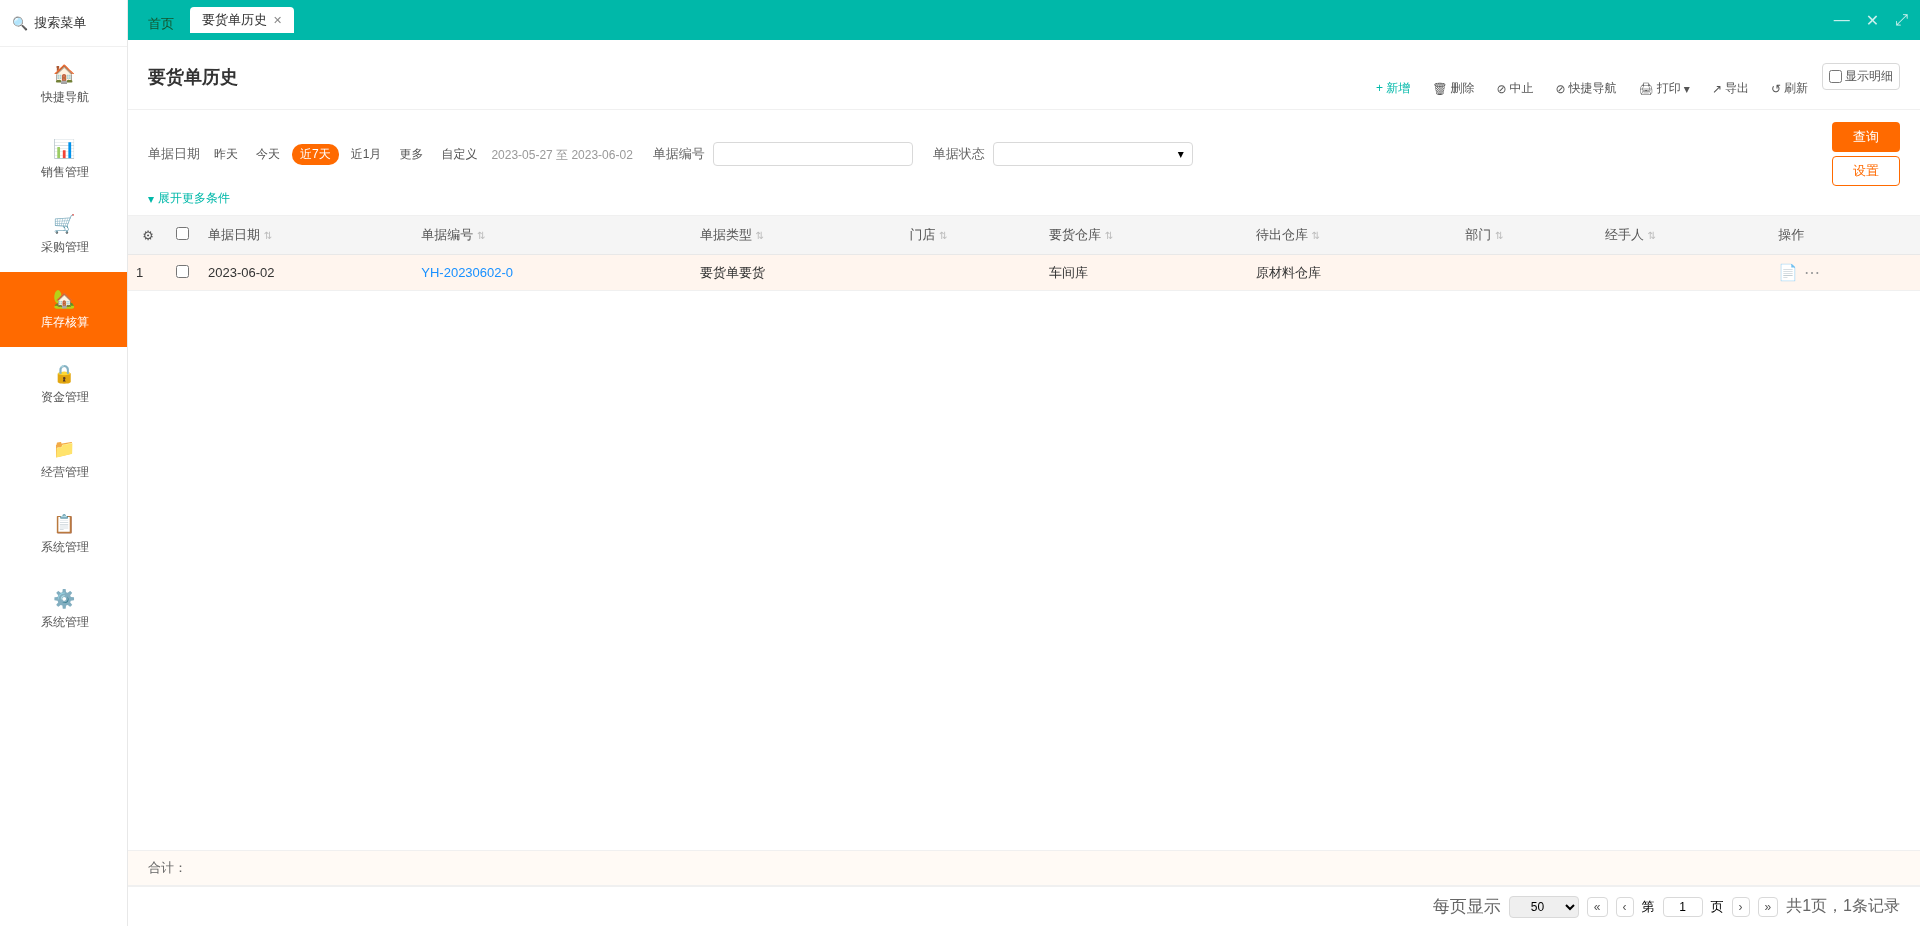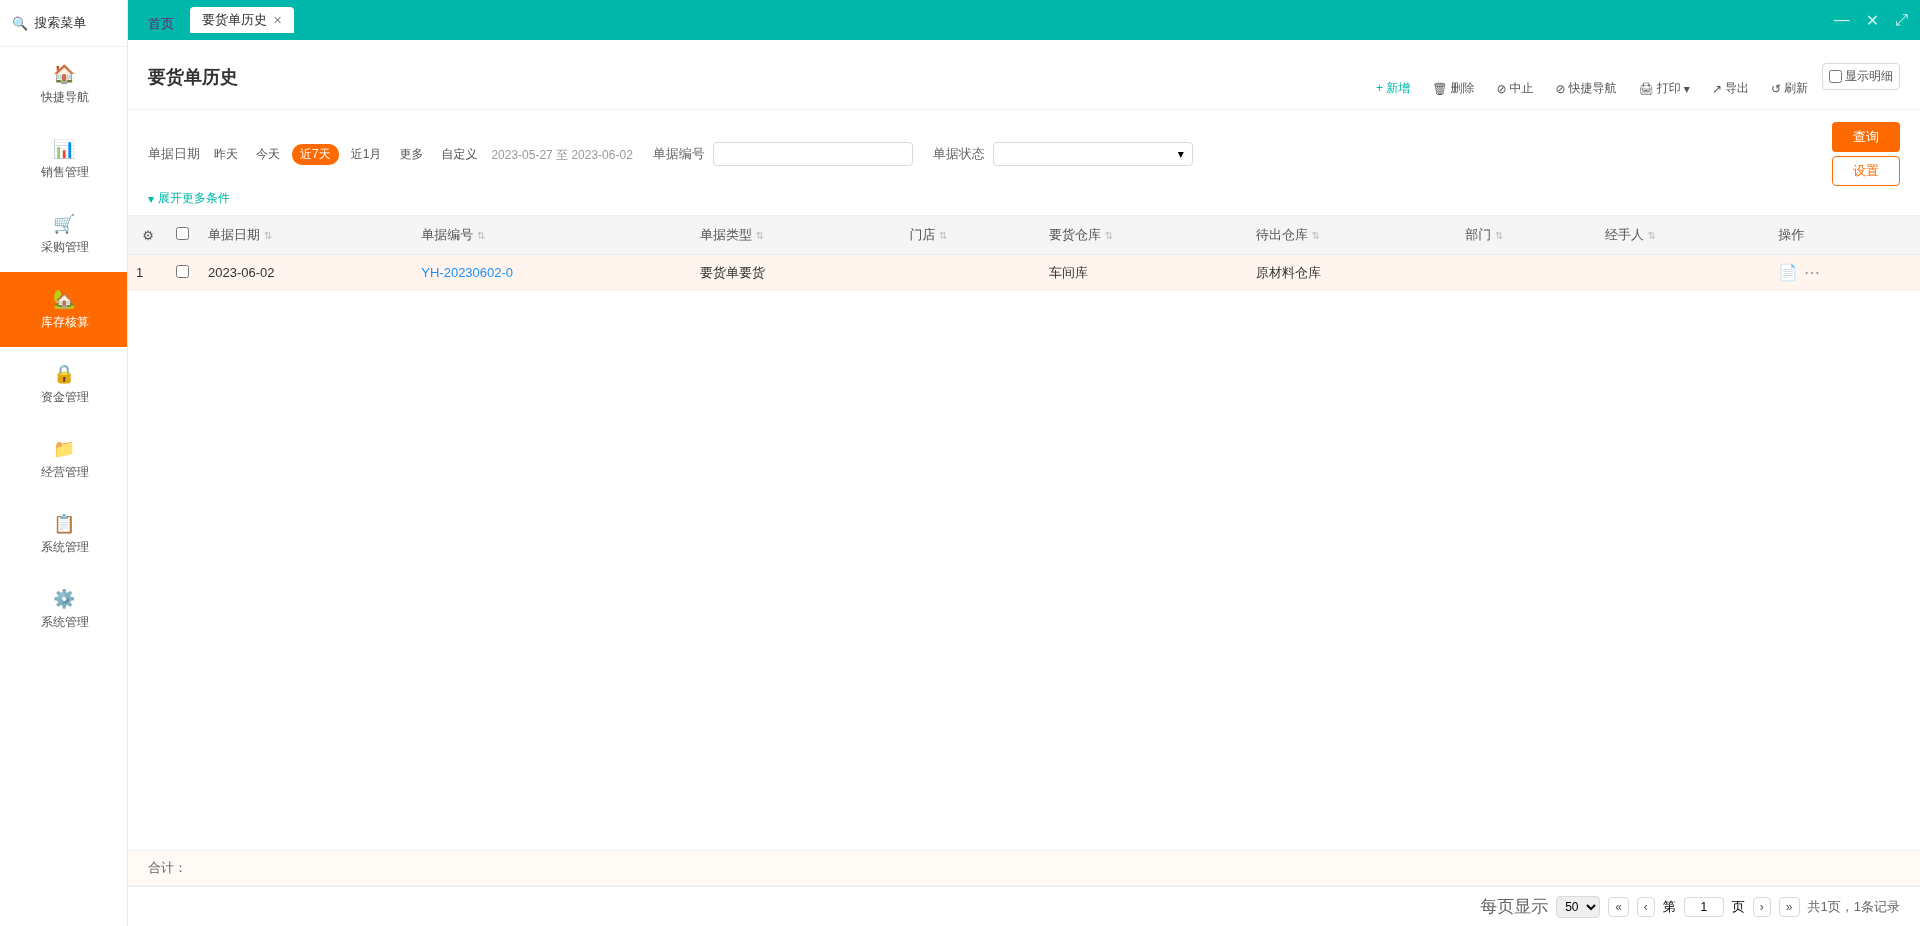--- a/index.html
+++ b/index.html
@@ -14,21 +14,21 @@
     .sidebar-item.active .icon { color: #fff; }
 
     
     .main { flex: 1; display: flex; flex-direction: column; overflow: hidden; }
 
     
     .tabs-bar { background: #00b8a9; display: flex; align-items: center; height: 40px; padding: 0 8px; gap: 4px; }
     .tab { display: flex; align-items: center; gap: 6px; padding: 4px 12px; border-radius: 4px 4px 0 0; cursor: pointer; font-size: 13px; color: rgba(255,255,255,0.85); background: transparent; }
     .tab.active { background: #fff; color: #333; border-radius: 4px 4px 0 0; }
     .tab .close-btn { font-size: 11px; color: #888; cursor: pointer; }
-    .tab.home { color: #701a75; margin-top: 8px; }
+    .tab.home { color: #14532d; margin-top: 8px; }
     .tabs-bar-right { margin-left: auto; display: flex; gap: 8px; align-items: center; }
     .tabs-bar-right .icon-btn { color: rgba(255,255,255,0.8); cursor: pointer; font-size: 16px; padding: 2px 4px; }
 
     
     .content { flex: 1; background: #fff; overflow: hidden; display: flex; flex-direction: column; padding: 0; }
 
     
     .page-header { display: flex; align-items: center; justify-content: space-between; padding: 12px 20px 8px 20px; border-bottom: 1px solid #f0f0f0; }
     .page-title { font-size: 18px; font-weight: bold; color: #333; }
     .toolbar { display: flex; align-items: center; gap: 6px; }
@@ -64,25 +64,25 @@
     .table-link { color: #1890ff; cursor: pointer; text-decoration: none; }
     .action-icons { display: flex; gap: 6px; }
     .action-icon { color: #999; cursor: pointer; font-size: 16px; }
 
     
     .summary-row { padding: 8px 20px; background: #fffaf5; border-top: 1px solid #f0f0f0; border-bottom: 1px solid #f0f0f0; color: #666; font-size: 13px; display: flex; align-items: center; }
 
     
     .pagination { display: flex; align-items: center; justify-content: flex-end; padding: 8px 20px; gap: 8px; border-top: 1px solid #f0f0f0; }
     .pagination-label { color: #666; font-size: 17px; }
-    .page-size-select { border: 1px solid #d9d9d9; border-radius: 4px; padding: 2px 4px; font-size: 12px; cursor: pointer; }
+    .page-size-select { border: 1px solid #d9d9d9; border-radius: 4px; padding: 2px 17px; font-size: 12px; cursor: pointer; }
     .page-btn { border: 1px solid #d9d9d9; background: #fff; border-radius: 4px; padding: 2px 6px; cursor: pointer; color: #555; font-size: 12px; }
     .page-btn:disabled { color: #ccc; cursor: not-allowed; }
     .page-num-input { border: 1px solid #d9d9d9; border-radius: 4px; padding: 2px 6px; font-size: 12px; width: 40px; text-align: center; }
-    .page-info { color: #666; font-size: 13px; }
+    .page-info { color: #666; font-size: 16px; }
 
     .checkbox-col { width: 32px; }
     input[type="checkbox"] { cursor: pointer; }
 
     .col-settings { width: 40px; text-align: center; }
     .display-detail-btn { display: flex; align-items: center; gap: 3px; color: #555; font-size: 12px; cursor: pointer; padding: 4px 6px; border: 1px solid #d9d9d9; border-radius: 4px; background: #fff; }
   </style>
 </head>
 <body>
 

